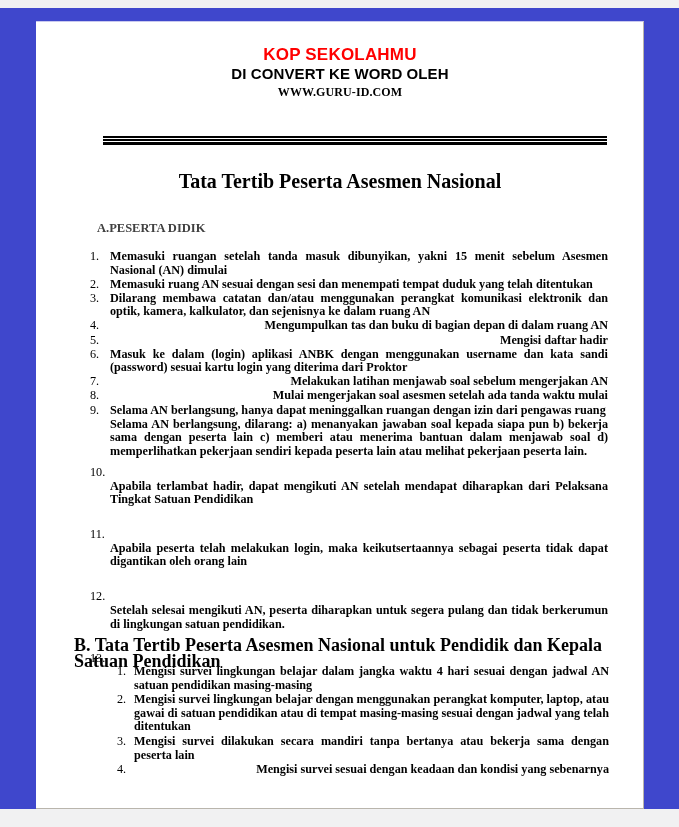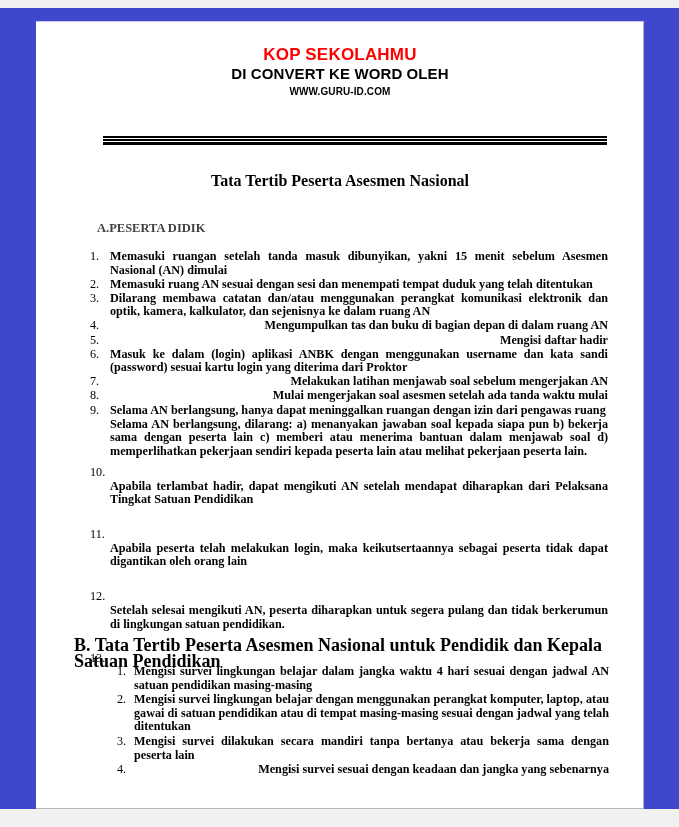--- a/index.html
+++ b/index.html
@@ -64,24 +64,25 @@
   }
   .letterhead-line2 {
     color: #000000;
     font-size: 15px;
     font-weight: bold;
     letter-spacing: 0.1px;
     line-height: 18px;
   }
   .letterhead-line3 {
     color: #000000;
-    font-size: 10px;
+    font-size: 12px;
     font-weight: bold;
     letter-spacing: 0.1px;
     line-height: 18px;
+    font-family: Liberation Serif, serif;
   }
 
   
   #rule {
     position: absolute;
     left: 67px;
     top: 114px;
     width: 504px;
     height: 9px;
   }
@@ -95,21 +96,21 @@
   #rule .gap2 { height: 1px; background: #ffffff; }
   #rule .rl3 { height: 3px; }
 
   
   #doc-title {
     position: absolute;
     left: 0;
     top: 149px;
     width: 608px;
     text-align: center;
-    font-size: 16px;
+    font-size: 20px;
     font-weight: bold;
     color: #000;
     line-height: 20px;
   }
 
   #section-a-heading {
     position: absolute;
     left: 61px;
     top: 199px;
     font-size: 12.5px;
@@ -266,18 +267,18 @@
         <div class="li">
           <span class="num">2.</span>
           <span class="txt">Mengisi survei lingkungan belajar dengan menggunakan perangkat komputer, laptop, atau gawai di satuan pendidikan atau di tempat masing-masing sesuai dengan jadwal yang telah ditentukan</span>
         </div>
         <div class="li">
           <span class="num">3.</span>
           <span class="txt">Mengisi survei dilakukan secara mandiri tanpa bertanya atau bekerja sama dengan peserta lain</span>
         </div>
         <div class="li">
           <span class="num">4.</span>
-          <span class="txt nojust">Mengisi survei sesuai dengan keadaan dan jangka yang sebenarnya</span>
+          <span class="txt nojust">Mengisi survei sesuai dengan keadaan dan kondisi yang sebenarnya</span>
         </div>
       </div>
 
   </div>
 </div>
 
 </body></html>

